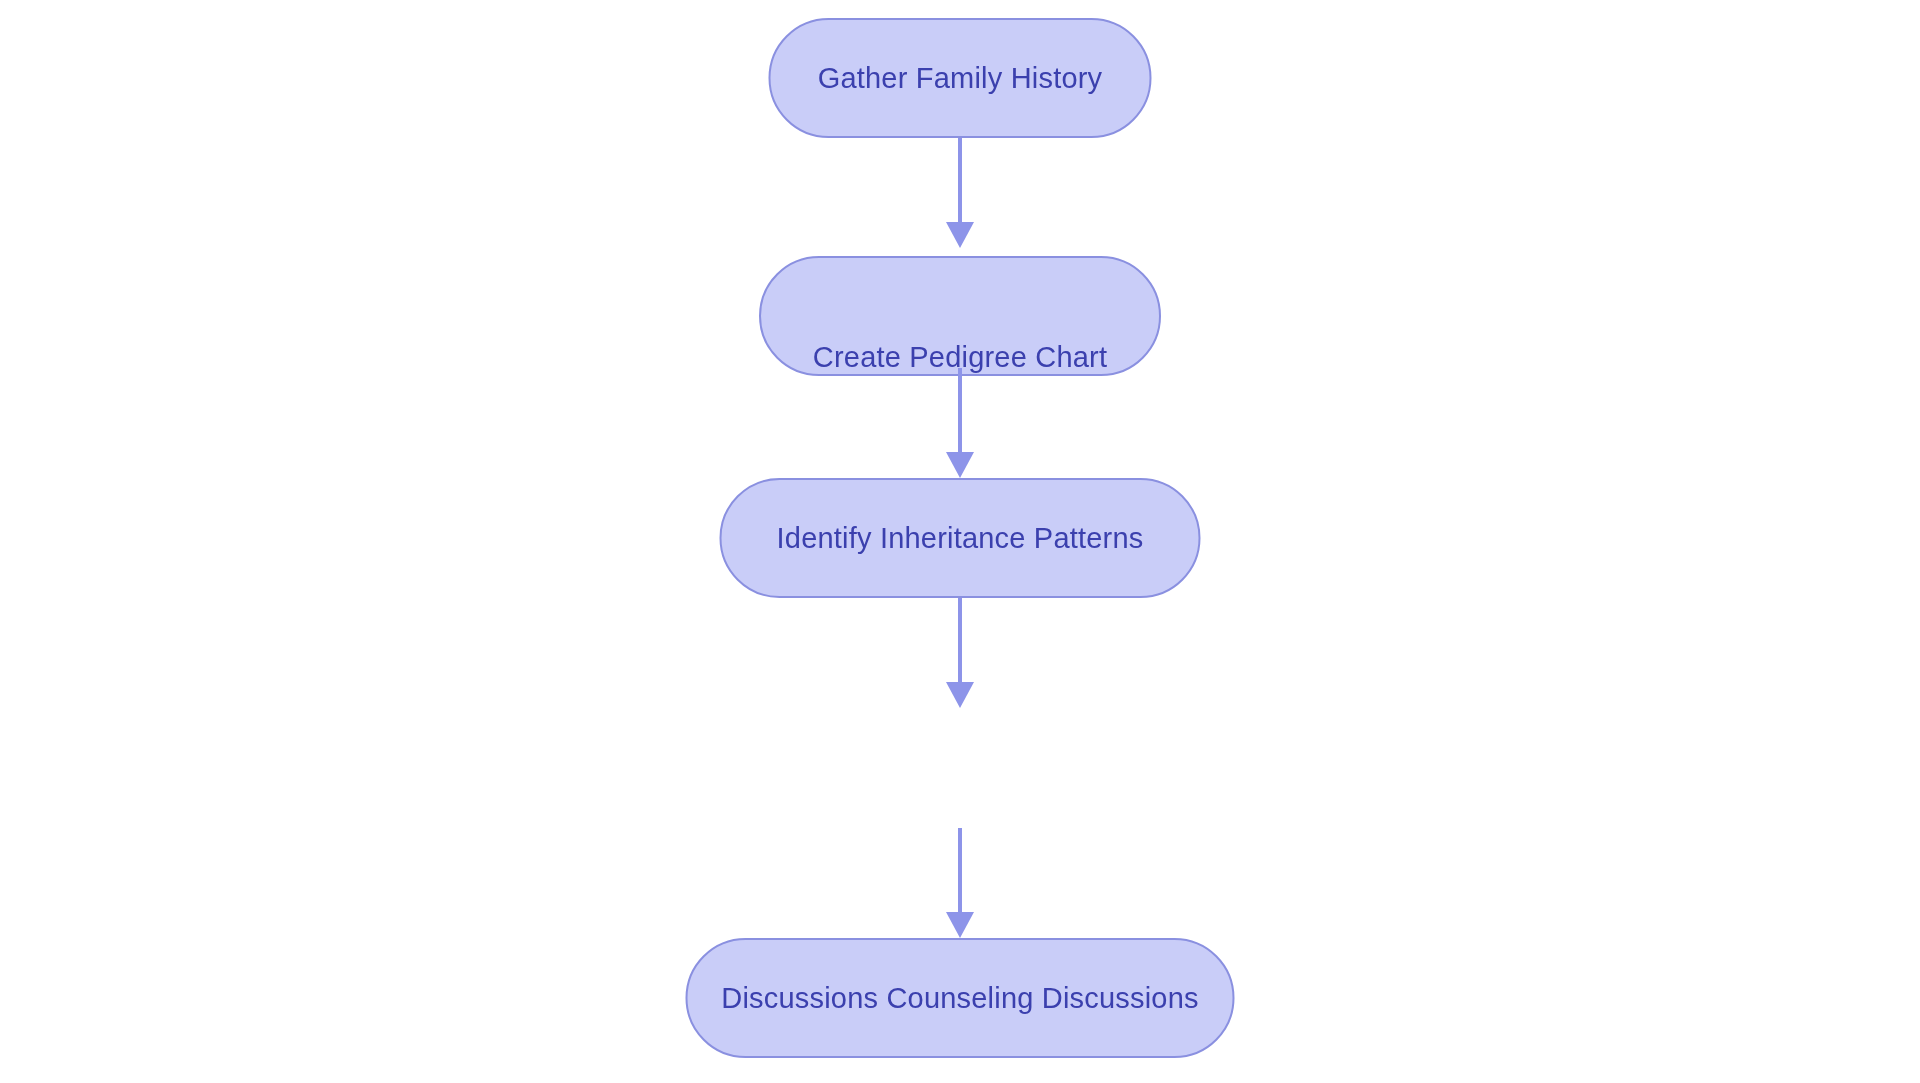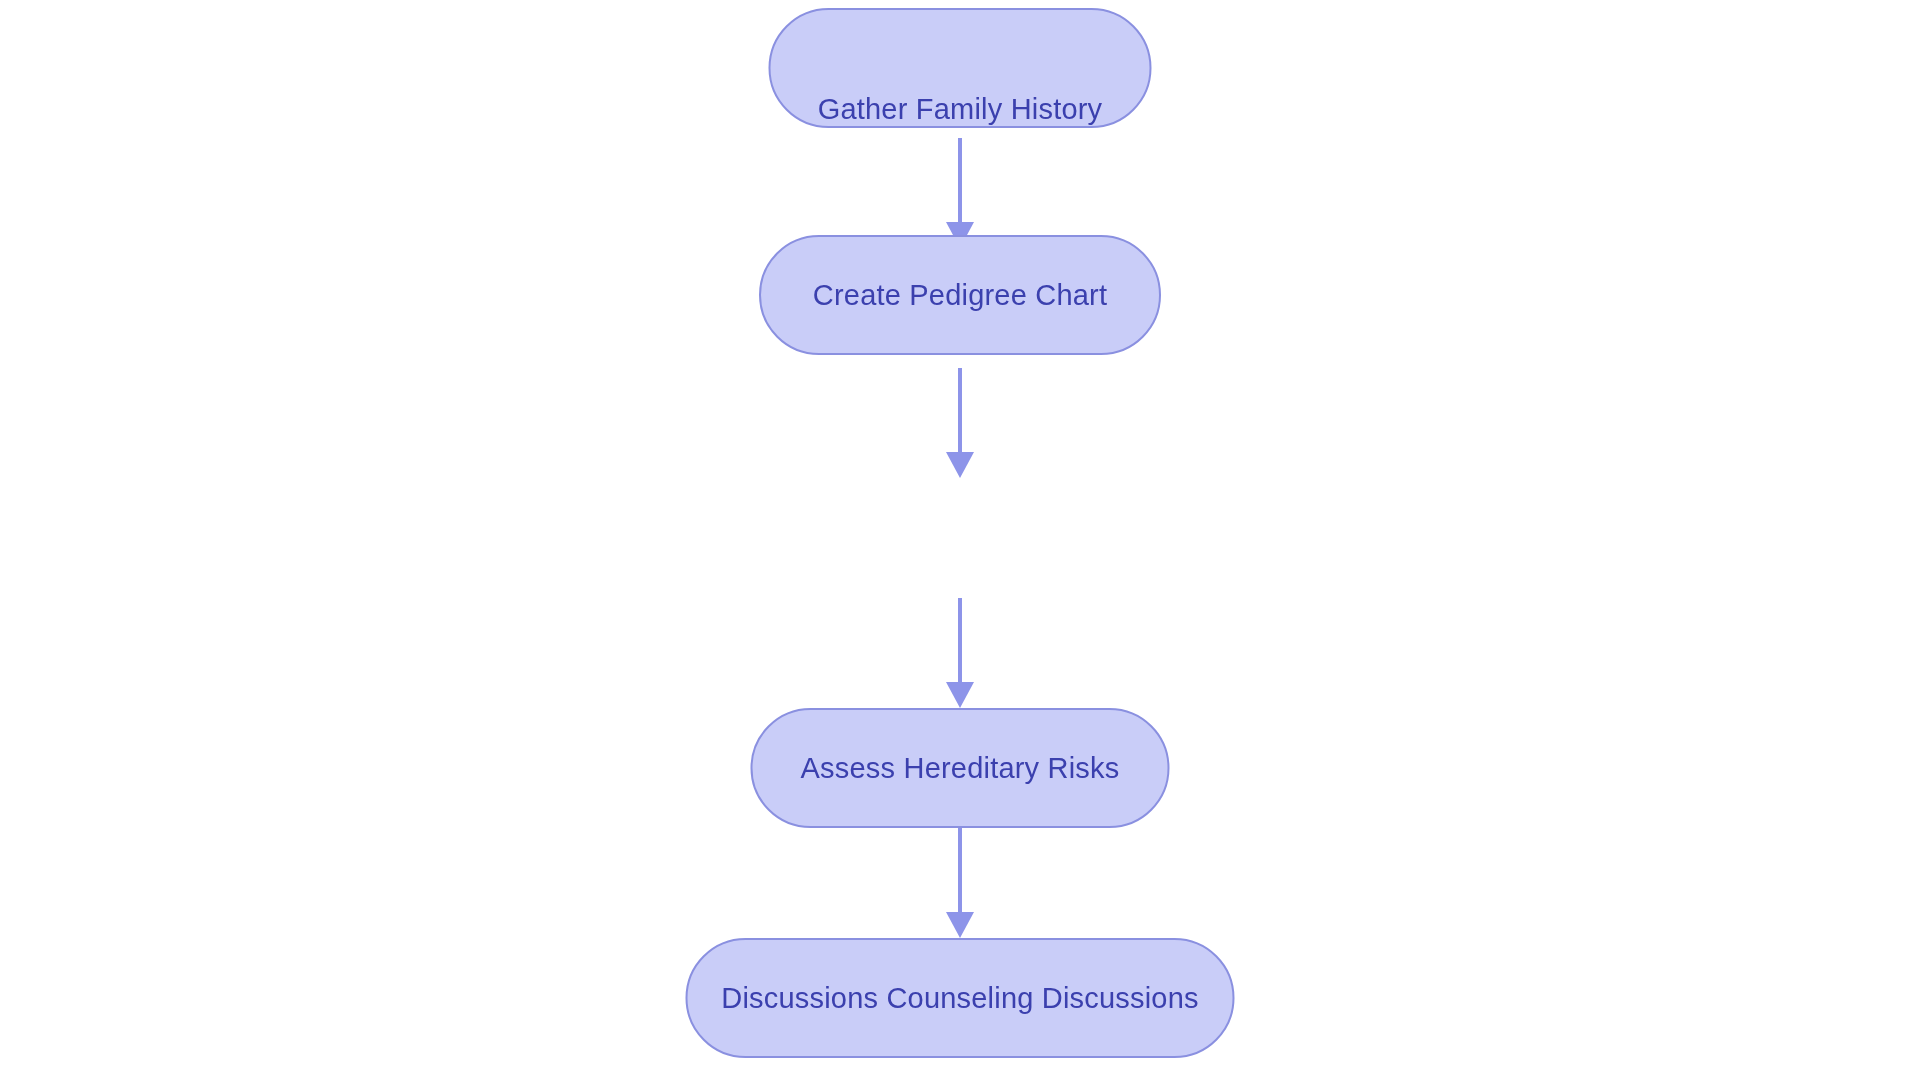--- a/index.html
+++ b/index.html
@@ -32,22 +32,22 @@
     background: var(--node-fill);
     border: 2.5px solid var(--node-border);
     display: flex;
     align-items: center;
     justify-content: center;
     color: var(--node-text);
     font-size: 29px;
     letter-spacing: 0.2px;
     white-space: nowrap;
   }
-  .node-1 { top: 8px;  width: 383px; align-items: flex-end; }
-  .node-2 { top: 235px; width: 402px; }
+  .node-1 { top: 18px;  width: 383px; }
+  .node-2 { top: 256px; width: 402px; align-items: flex-end; }
   .node-3 { top: 478px; width: 481px; }
   .node-4 { top: 708px; width: 419px; }
   .node-5 { top: 938px; width: 549px; }
   .arrow {
     position: absolute;
     left: 50%;
     transform: translateX(-50%);
     width: 32px;
     height: 110px;
     display: block;
@@ -75,29 +75,29 @@
 
   <div class="flow-node node-2">
     <span>Create Pedigree Chart</span>
   </div>
 
   <svg class="arrow arrow-2" viewBox="0 0 32 110">
     <line x1="16" y1="0" x2="16" y2="88"></line>
     <polygon points="2,84 30,84 16,110"></polygon>
   </svg>
 
+  <div class="flow-node node-3">
+    <span>Identify Inheritance Patterns</span>
+  </div>
 
   <svg class="arrow arrow-3" viewBox="0 0 32 110">
     <line x1="16" y1="0" x2="16" y2="88"></line>
     <polygon points="2,84 30,84 16,110"></polygon>
   </svg>
 
-  <div class="flow-node node-4">
-    <span>Assess Hereditary Risks</span>
-  </div>
 
   <svg class="arrow arrow-4" viewBox="0 0 32 110">
     <line x1="16" y1="0" x2="16" y2="88"></line>
     <polygon points="2,84 30,84 16,110"></polygon>
   </svg>
 
   <div class="flow-node node-5">
     <span>Discussions Counseling Discussions</span>
   </div>
 

